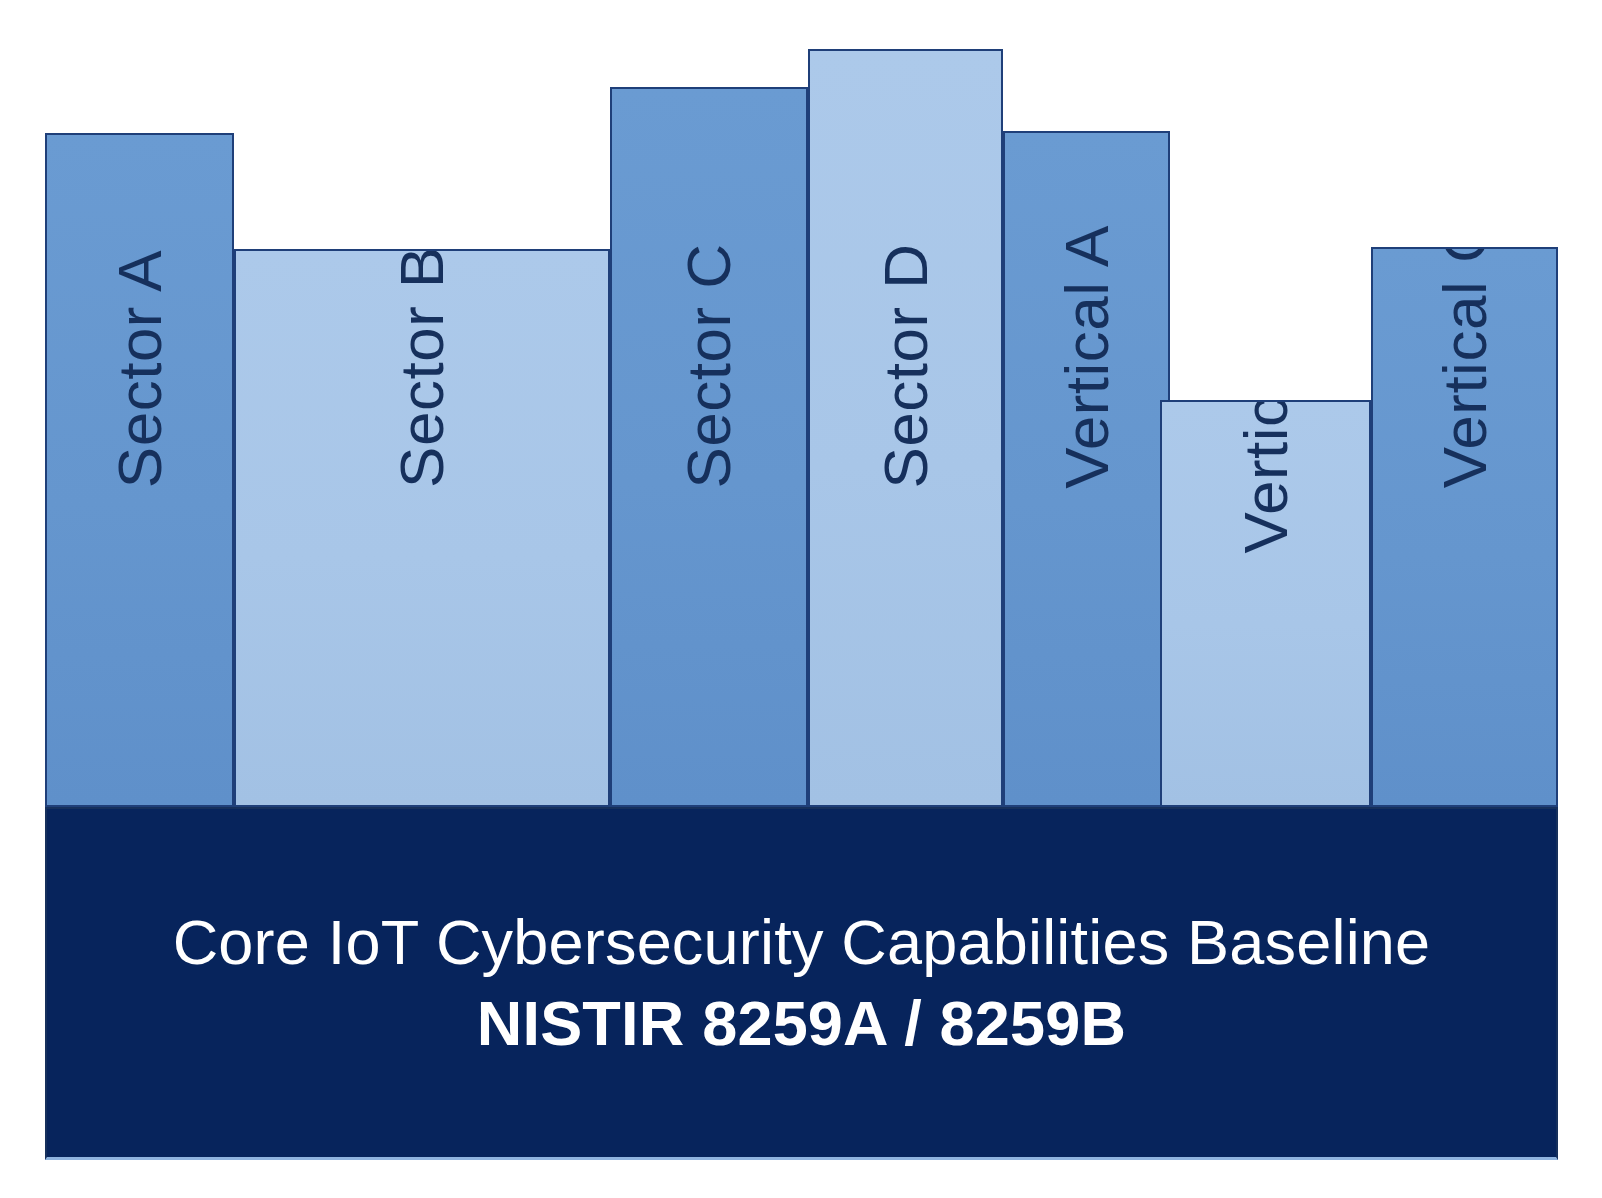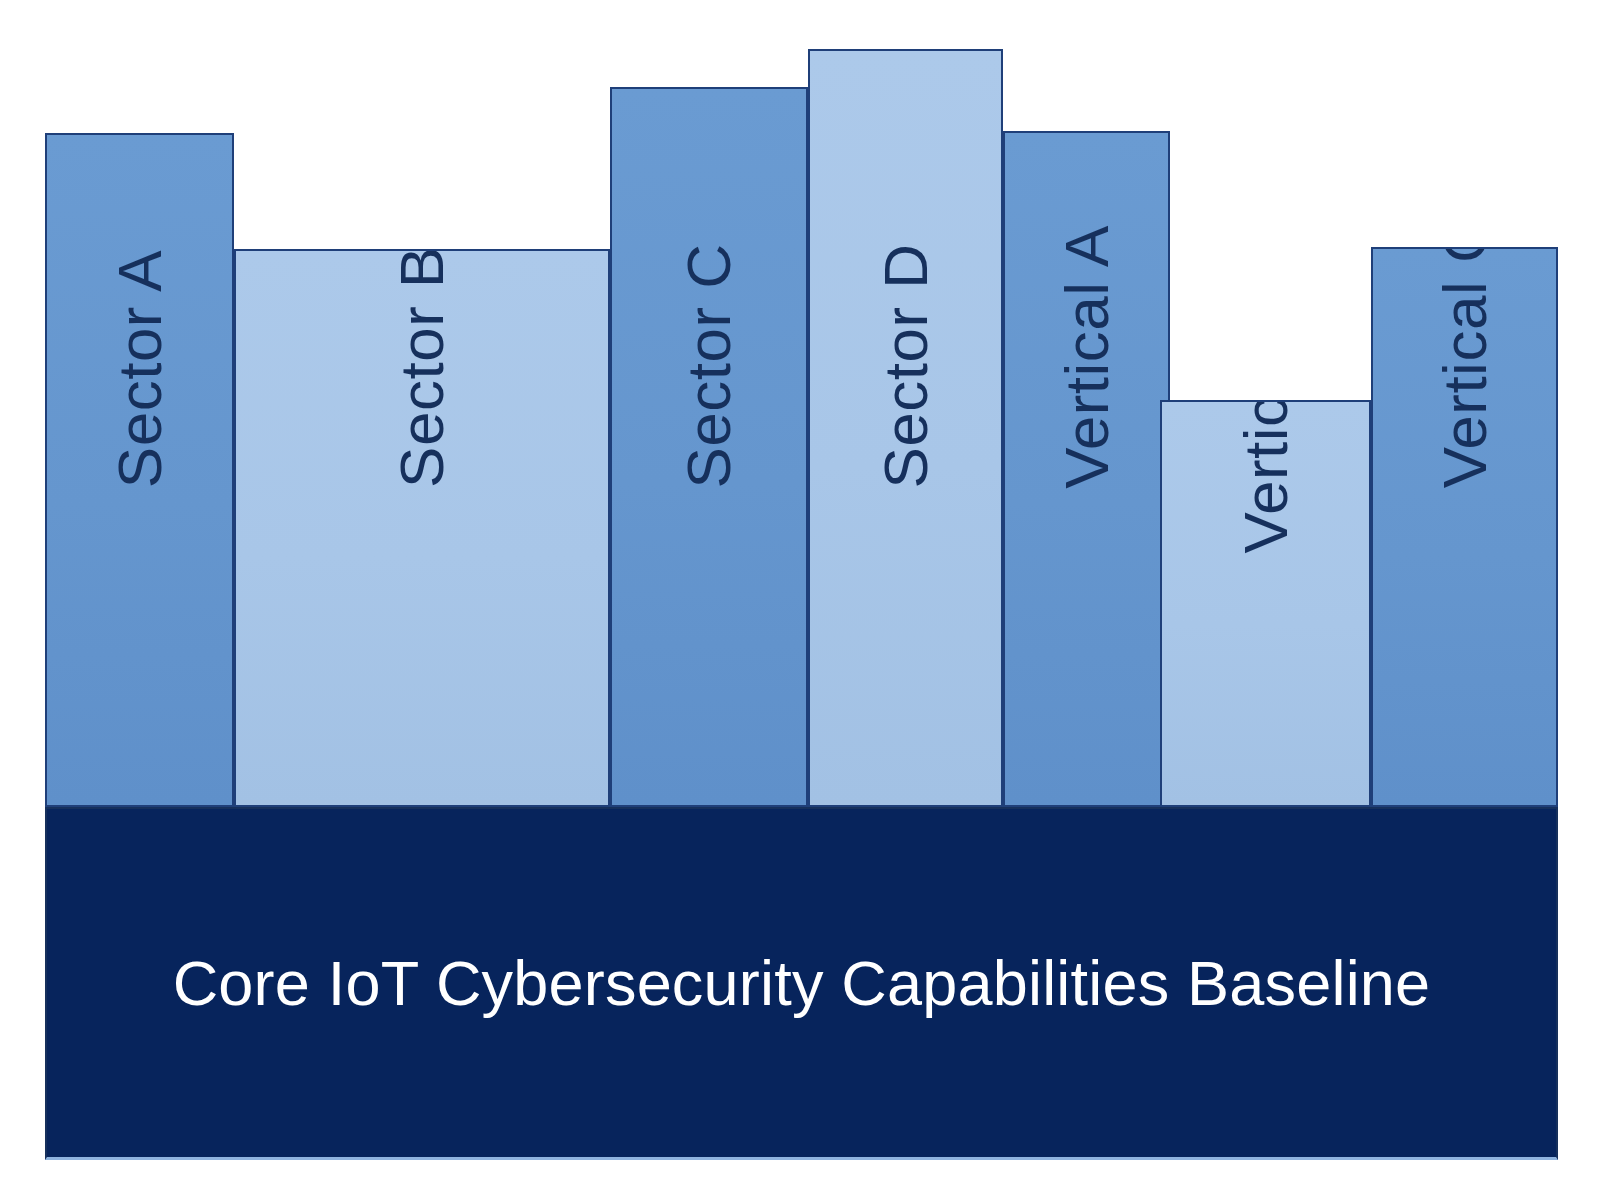--- a/index.html
+++ b/index.html
@@ -103,15 +103,16 @@
       <div class="bar bar-light" style="left: 1160px; top: 400px; width: 211px; height: 407px; border-color: rgb(31, 63, 121);">
         <span class="bar-label" style="color: rgb(22, 48, 92); top: -13.5px;">Vertical B</span>
       </div>
       <div class="bar bar-dark" style="left: 1371px; top: 247px; width: 187px; height: 560px; border-color: rgb(31, 63, 121);">
         <span class="bar-label" style="color: rgb(22, 48, 92); top: 73px;">Vertical C</span>
       </div>
     </div>
 
   <div id="baseline-block">
     <div class="line line1">Core IoT Cybersecurity Capabilities Baseline</div>
+    <div class="line line2">NISTIR 8259A / 8259B</div>
   </div>
 
 </div>
 
 </body></html>

